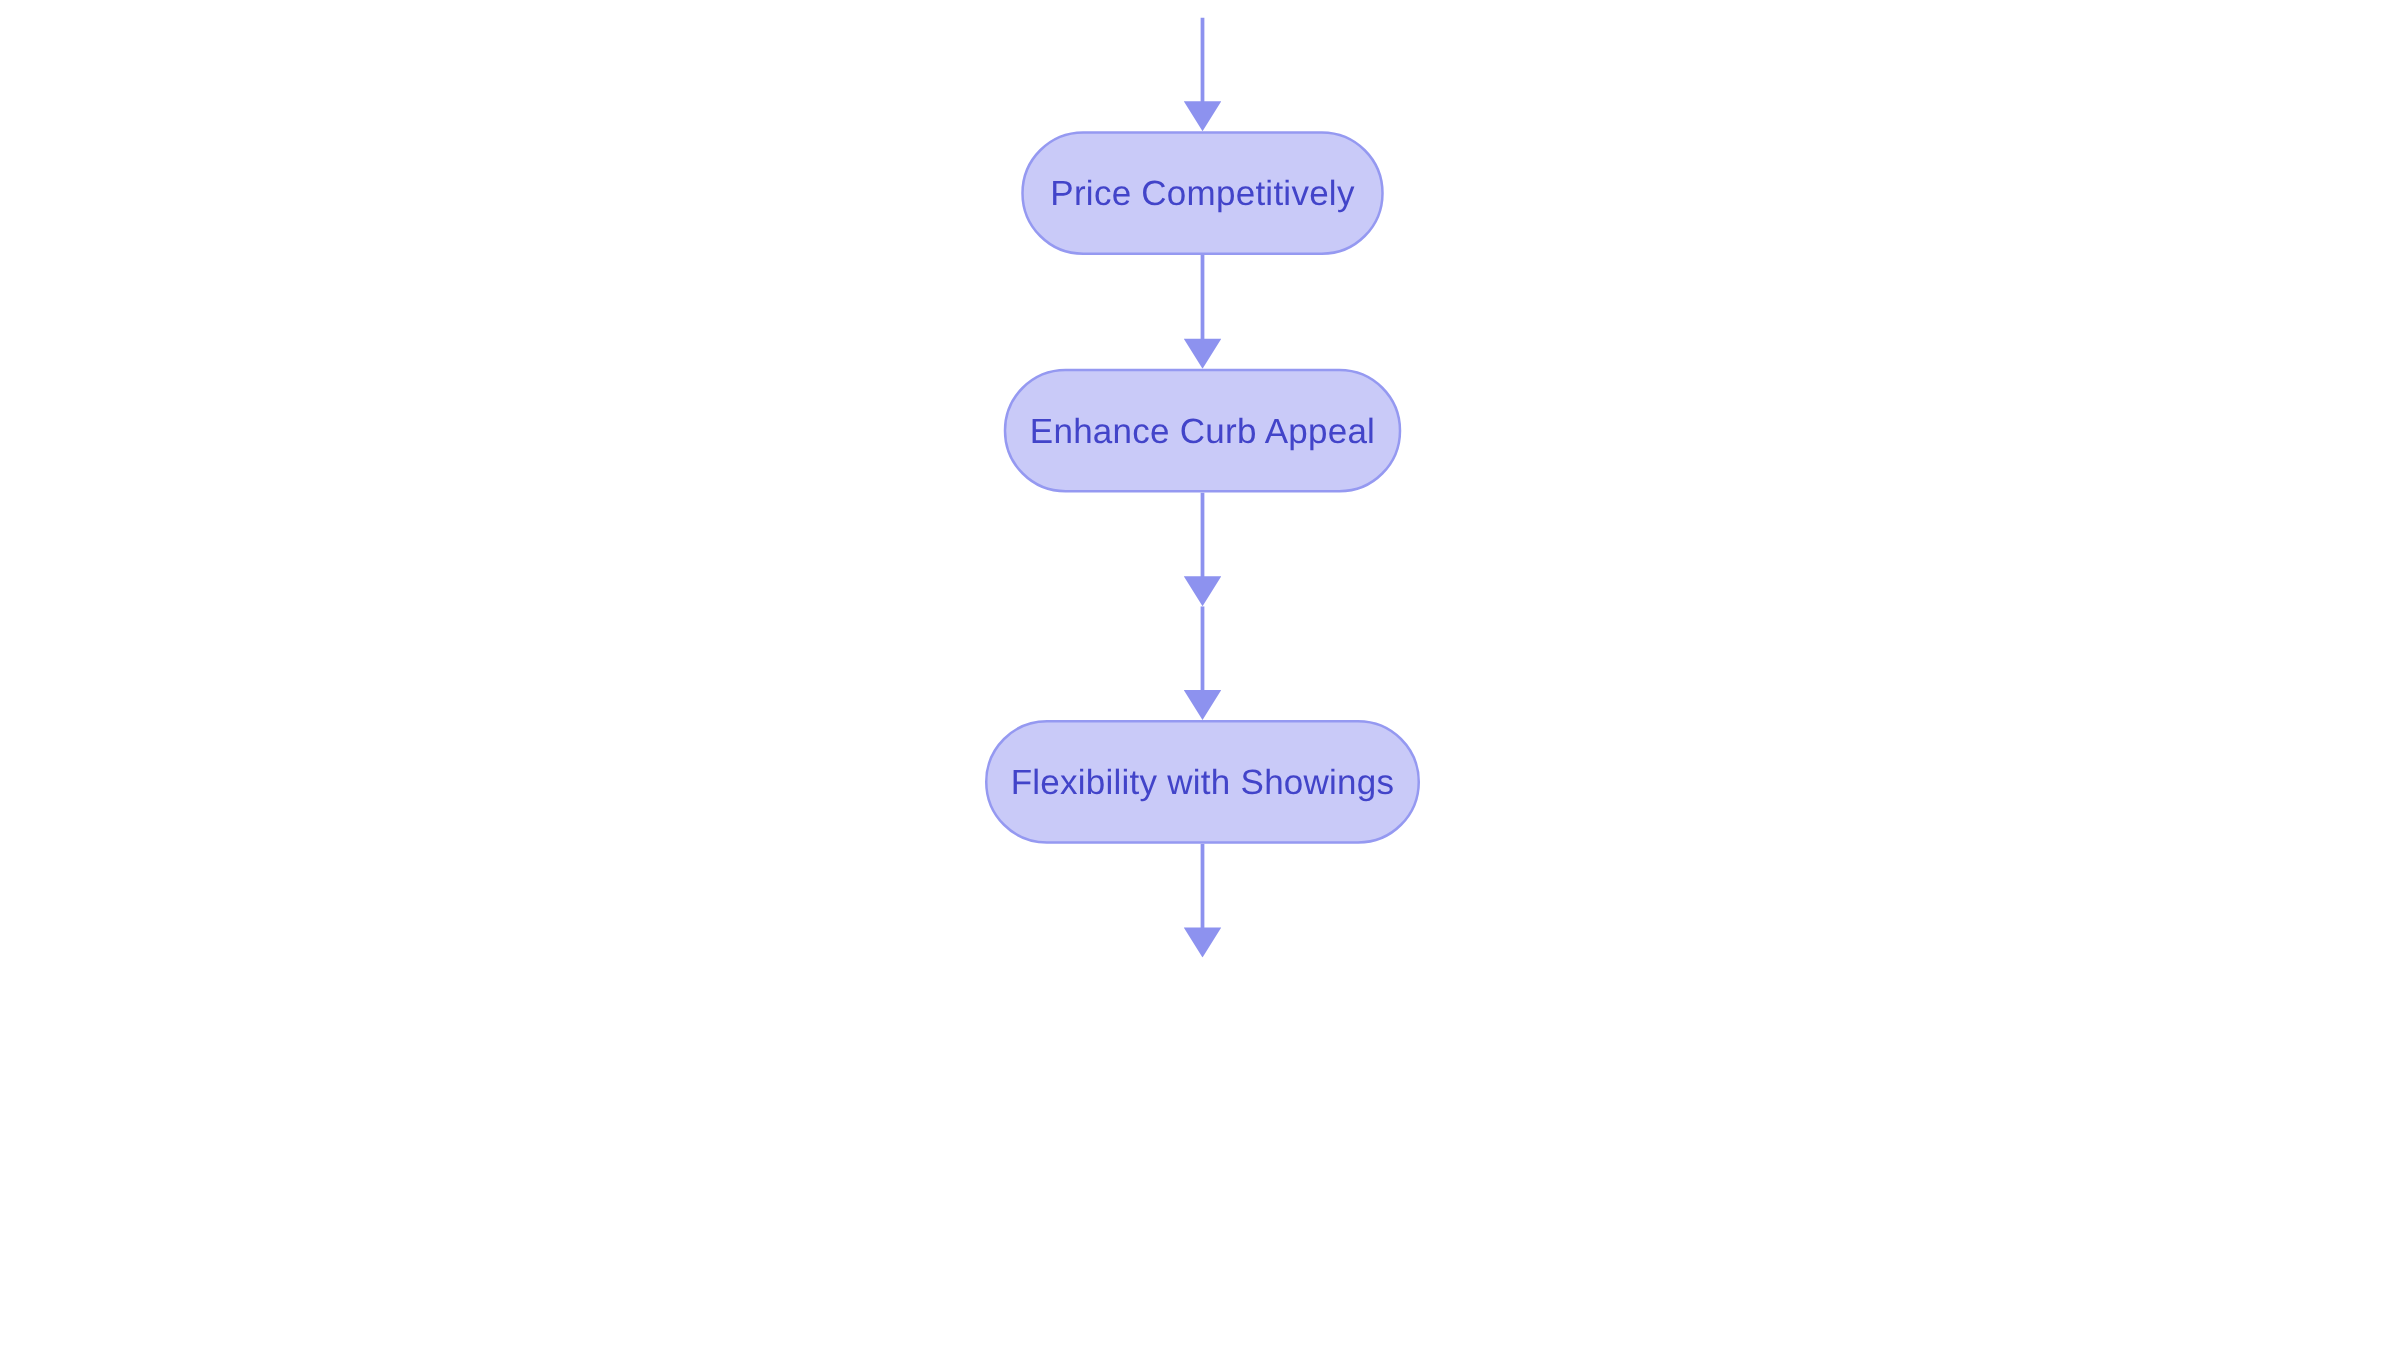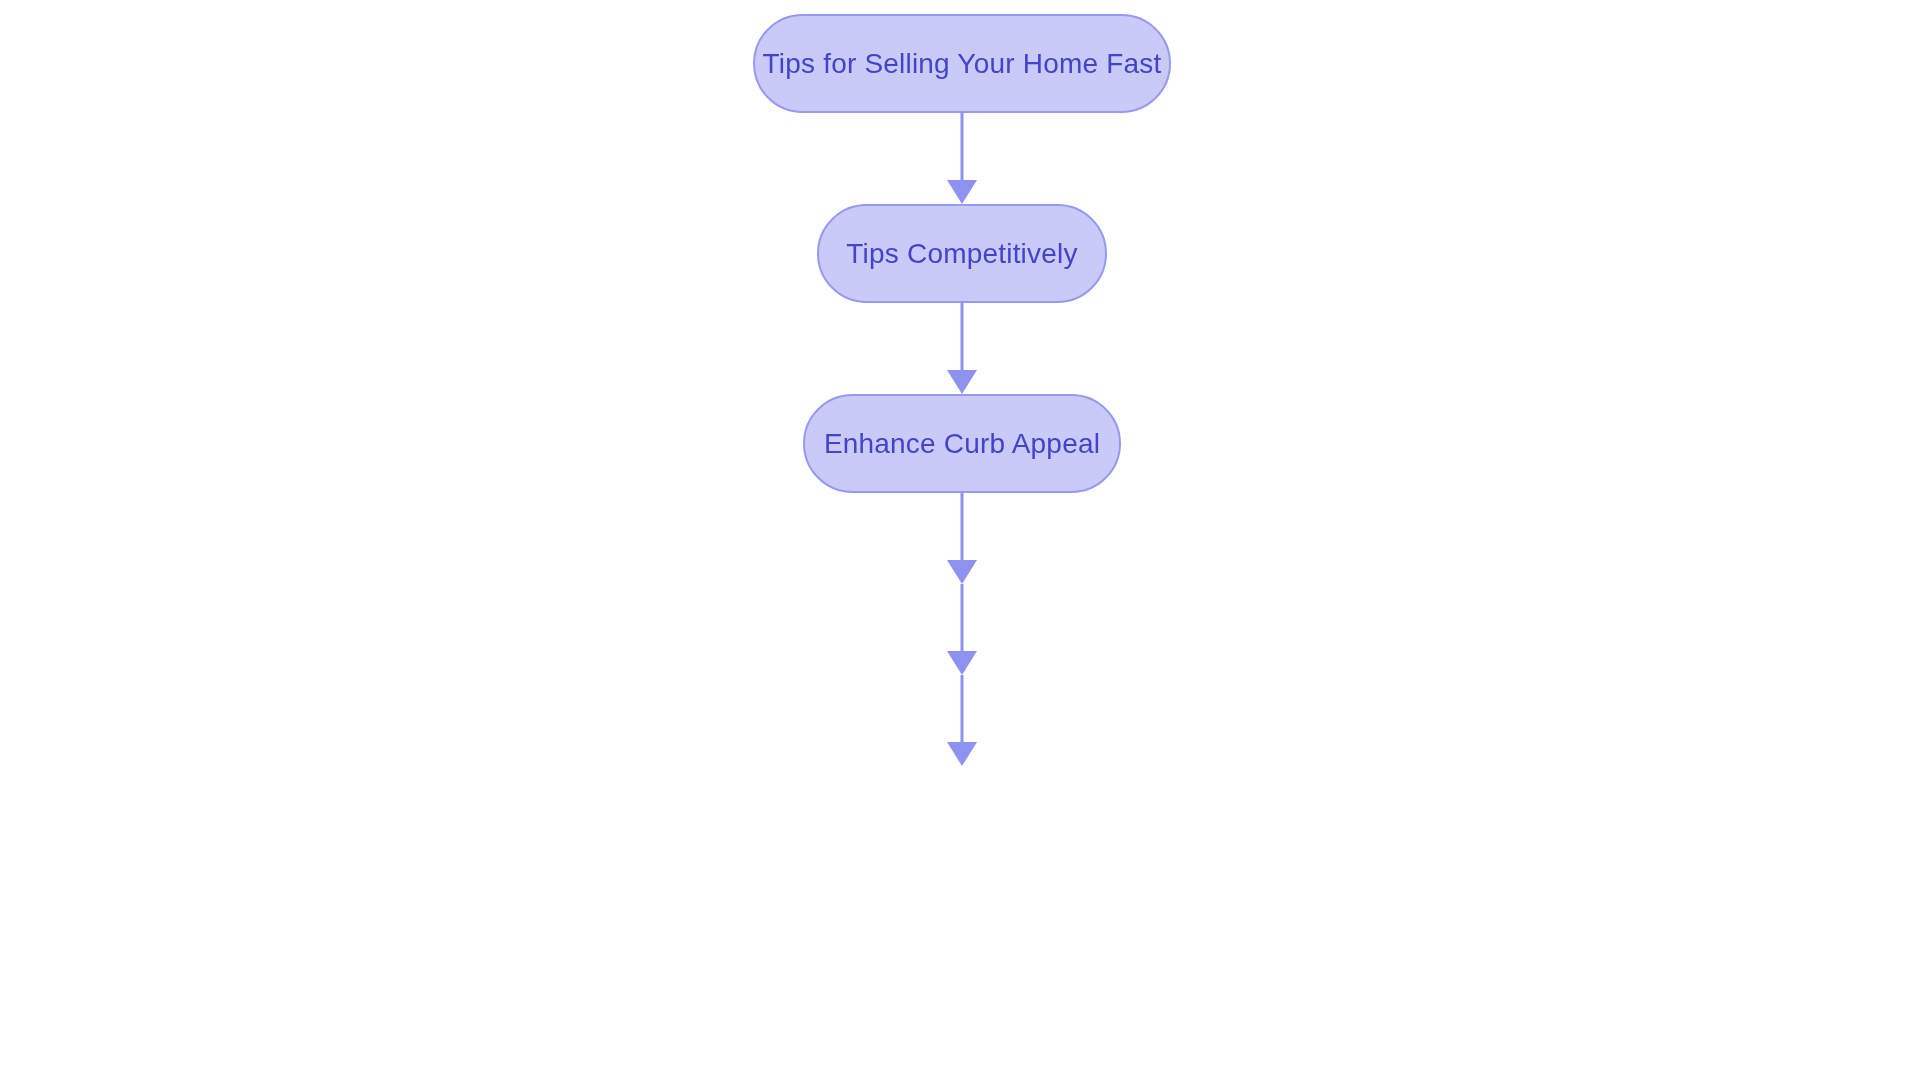--- a/index.html
+++ b/index.html
@@ -51,31 +51,28 @@
     flex: 0 0 auto;
     display: block;
   }
 </style>
 </head>
 <body>
 
 <div class="canvas">
   <div class="flow-column">
 
-    <div class="node node-1">
-      <span>Tips for Selling Your Home Fast</span>
-    </div>
 
     <svg class="connector" viewBox="0 0 30 91" xmlns="http://www.w3.org/2000/svg">
       <line x1="15" y1="0" x2="15" y2="69" stroke="#8d92ef" stroke-width="3"></line>
       <polygon points="0,67 30,67 15,91" fill="#8d92ef"></polygon>
     </svg>
 
     <div class="node node-2">
-      <span>Tips Competitively</span>
+      <span>Price Competitively</span>
     </div>
 
     <svg class="connector" viewBox="0 0 30 91" xmlns="http://www.w3.org/2000/svg">
       <line x1="15" y1="0" x2="15" y2="69" stroke="#8d92ef" stroke-width="3"></line>
       <polygon points="0,67 30,67 15,91" fill="#8d92ef"></polygon>
     </svg>
 
     <div class="node node-3">
       <span>Enhance Curb Appeal</span>
     </div>
@@ -84,20 +81,23 @@
       <line x1="15" y1="0" x2="15" y2="69" stroke="#8d92ef" stroke-width="3"></line>
       <polygon points="0,67 30,67 15,91" fill="#8d92ef"></polygon>
     </svg>
 
 
     <svg class="connector" viewBox="0 0 30 91" xmlns="http://www.w3.org/2000/svg">
       <line x1="15" y1="0" x2="15" y2="69" stroke="#8d92ef" stroke-width="3"></line>
       <polygon points="0,67 30,67 15,91" fill="#8d92ef"></polygon>
     </svg>
 
+    <div class="node node-5">
+      <span>Flexibility with Showings</span>
+    </div>
 
     <svg class="connector" viewBox="0 0 30 91" xmlns="http://www.w3.org/2000/svg">
       <line x1="15" y1="0" x2="15" y2="69" stroke="#8d92ef" stroke-width="3"></line>
       <polygon points="0,67 30,67 15,91" fill="#8d92ef"></polygon>
     </svg>
 
 
   </div>
 </div>
 

